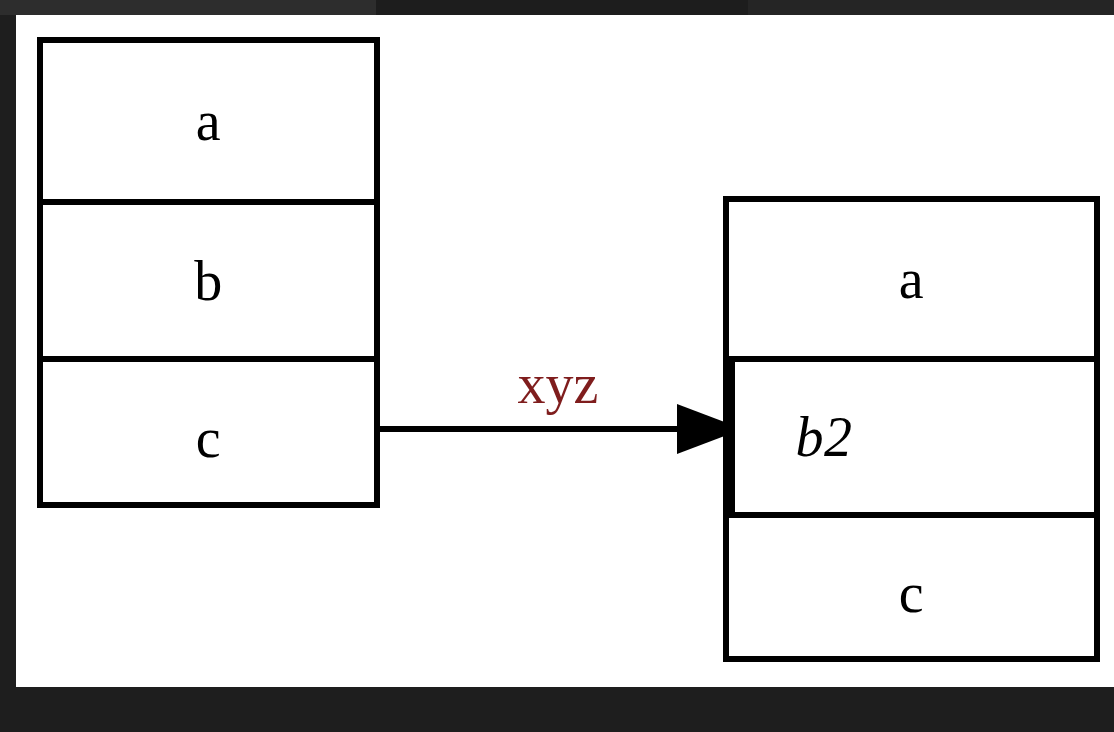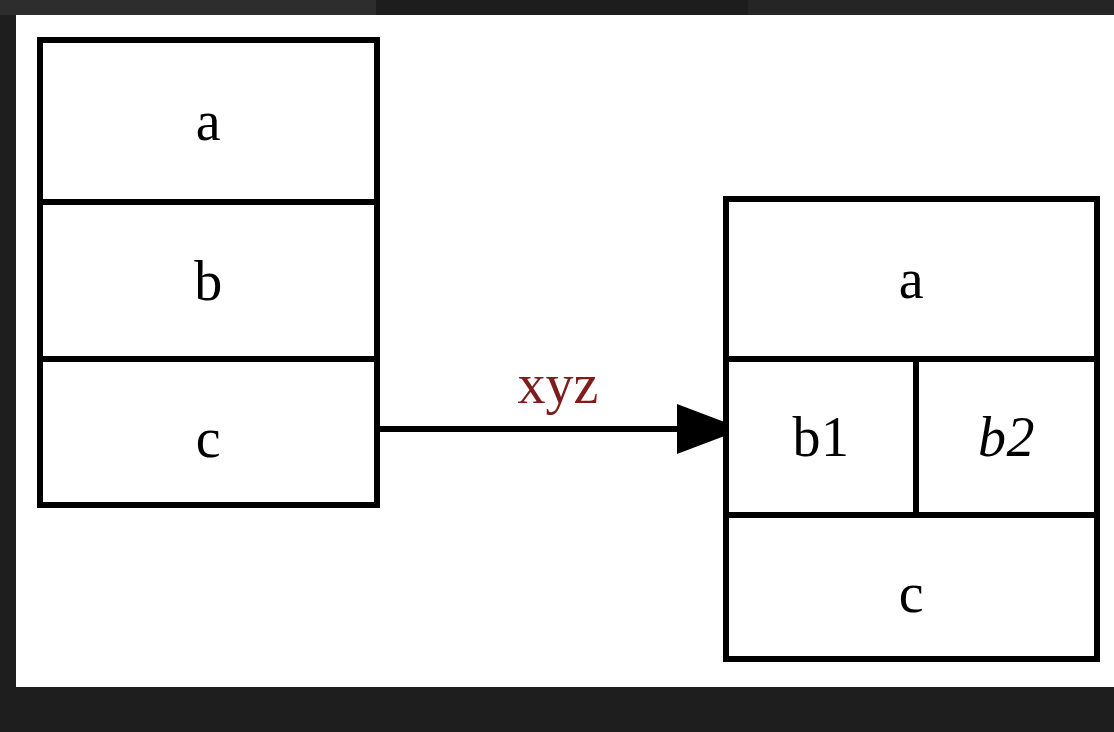--- a/index.html
+++ b/index.html
@@ -175,21 +175,20 @@
       <div class="arrow-line"></div>
       <div class="arrow-head"></div>
       <div class="arrow-label">xyz</div>
     </div>
 
     <div class="entity" id="entity-right">
       <div class="row r1">
         <div class="cell">a</div>
       </div>
       <div class="row r2 divided">
-        <div class="cell">b1</div>
         <div class="cell split-right">b2</div>
       </div>
       <div class="row r3 divided">
         <div class="cell">c</div>
       </div>
     </div>
 
   </div>
 </div>
 

